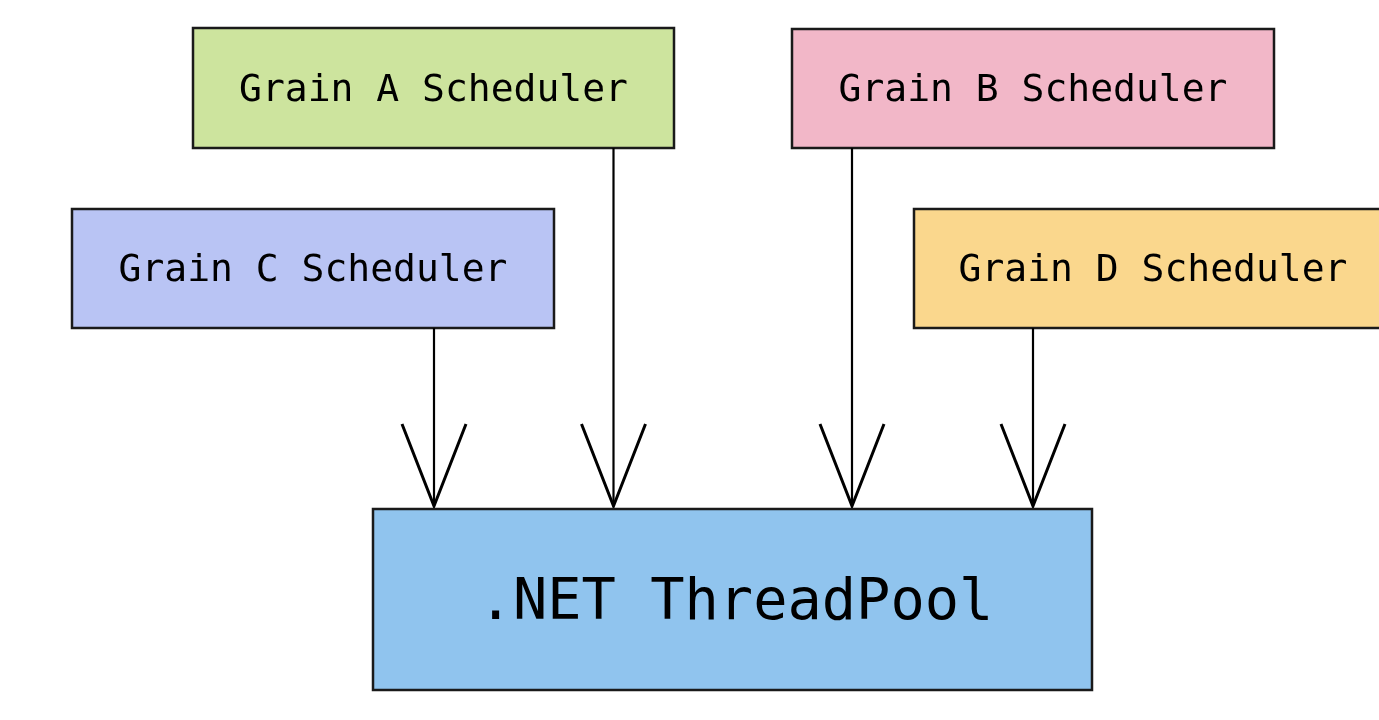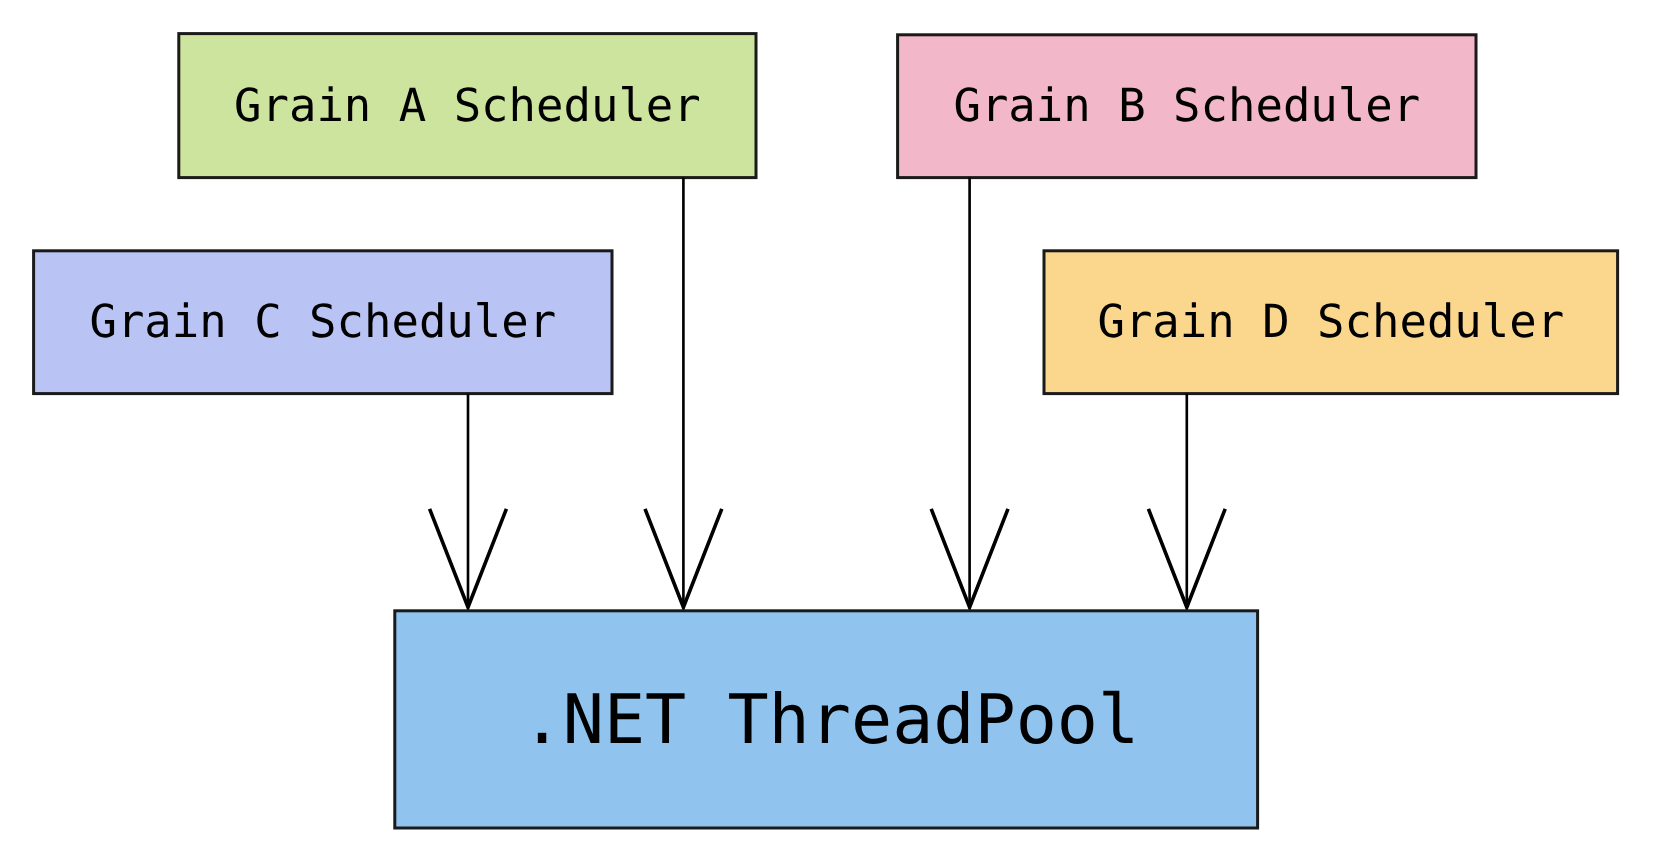--- a/index.html
+++ b/index.html
@@ -6,20 +6,21 @@
     margin: 0;
     padding: 0;
     background: #ffffff;
     width: 1379px;
     height: 720px;
     overflow: hidden;
   }
   .diagram-wrap {
     width: 1192px;
     height: 720px;
+    margin-left: 44px;
   }
   svg {
     display: block;
     font-family: "DejaVu Sans Mono", "Liberation Mono", monospace;
   }
   .node-rect {
     stroke-width: 2.5px;
   }
   .node-label {
     fill: #000000;

